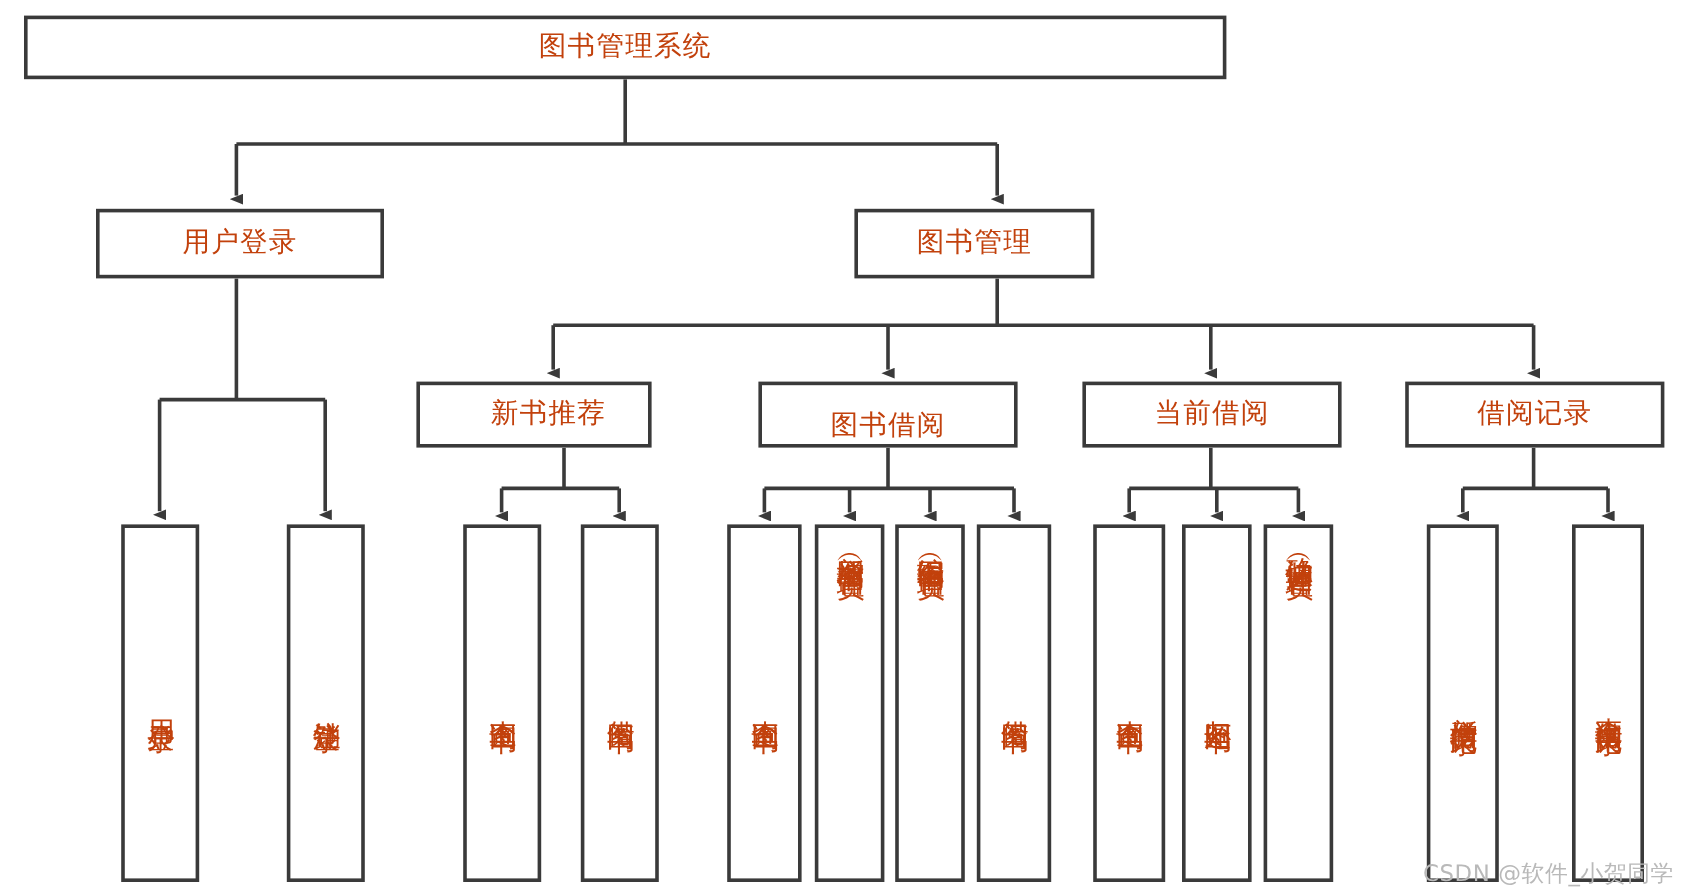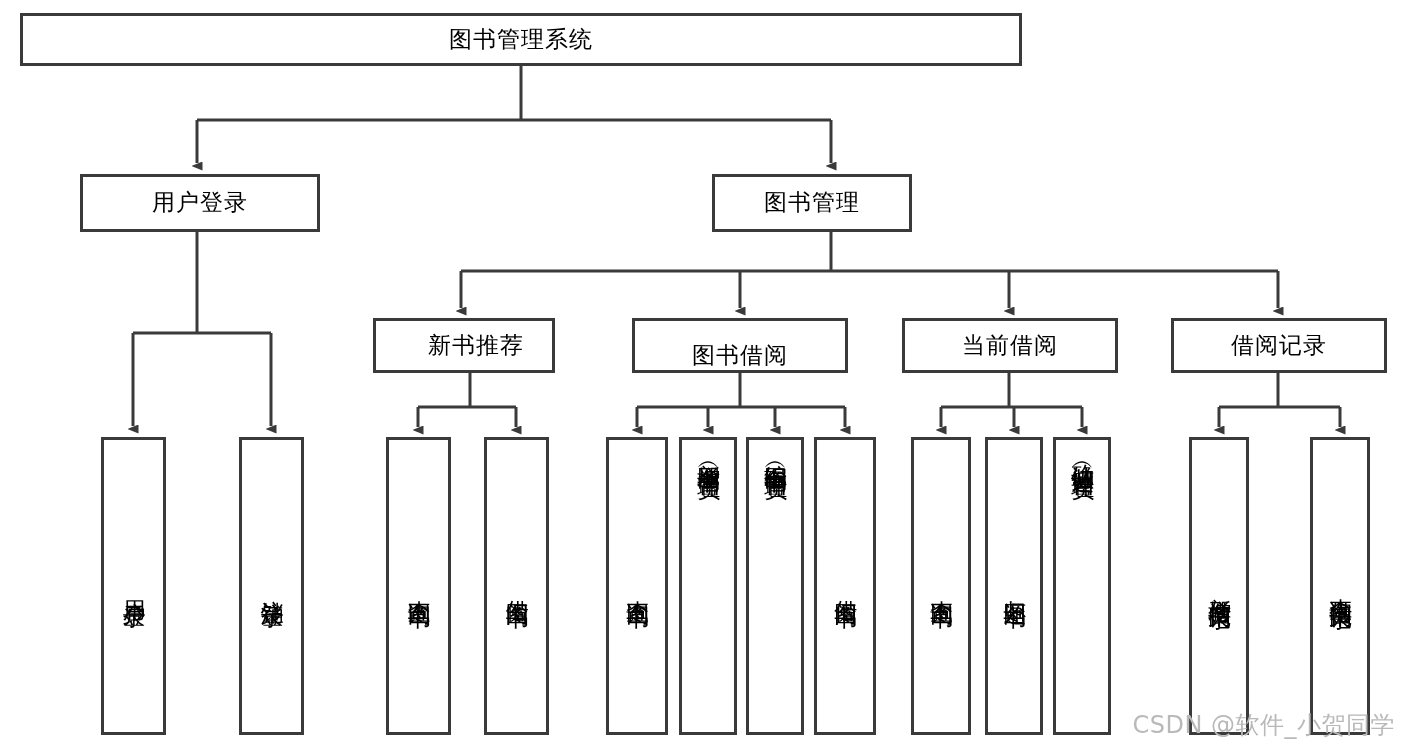--- a/index.html
+++ b/index.html
@@ -28,26 +28,25 @@
   .node {
     position: absolute;
     box-sizing: border-box;
     background: #ffffff;
     border: 3px solid #3a3a3a;
     display: flex;
     align-items: center;
     justify-content: center;
   }
   .node .lbl {
-    color: #000000;
+    color: #c2410c;
     font-size: 23px;
     line-height: 1.28;
     letter-spacing: 1px;
     white-space: nowrap;
-    font-family: Liberation Serif, serif;
   }
   
   .node.vert {
     align-items: flex-start;
     justify-content: center;
     padding-top: 6px;
   }
   .node.vert .lbl {
     writing-mode: vertical-rl;
     text-orientation: upright;
@@ -57,21 +56,21 @@
     white-space: nowrap;
   }
   .node.vert.center {
     align-items: center;
     padding-top: 0;
   }
   .watermark {
     position: absolute;
     right: 10px;
     bottom: 6px;
-    font-size: 24px;
+    font-size: 19px;
     color: #b9b9b9;
     white-space: nowrap;
     letter-spacing: 0.5px;
     margin-top: 28px;
   }
 </style>
 </head>
 <body>
 
 <div id="canvas">
@@ -130,21 +129,21 @@
     <span class="lbl">图书管理系统</span>
   </div>
 
   <div class="node" style="left:80px; top:174px; width:240px; height:58px;">
     <span class="lbl">用户登录</span>
   </div>
   <div class="node" style="left:712px; top:174px; width:200px; height:58px;">
     <span class="lbl">图书管理</span>
   </div>
 
-  <div class="node" style="left:373px; top:318px; width:182px; height:55px;padding-left:24px;">
+  <div class="node" style="left:347px; top:318px; width:196px; height:55px;padding-left:24px;">
     <span class="lbl">新书推荐</span>
   </div>
   <div class="node" style="left:632px; top:318px; width:216px; height:55px;align-items:flex-end;">
     <span class="lbl">图书借阅</span>
   </div>
   <div class="node" style="left:1171px; top:318px; width:216px; height:55px;">
     <span class="lbl">借阅记录</span>
   </div>
   <div class="node" style="left:902px; top:318px; width:216px; height:55px;">
     <span class="lbl">当前借阅</span>

